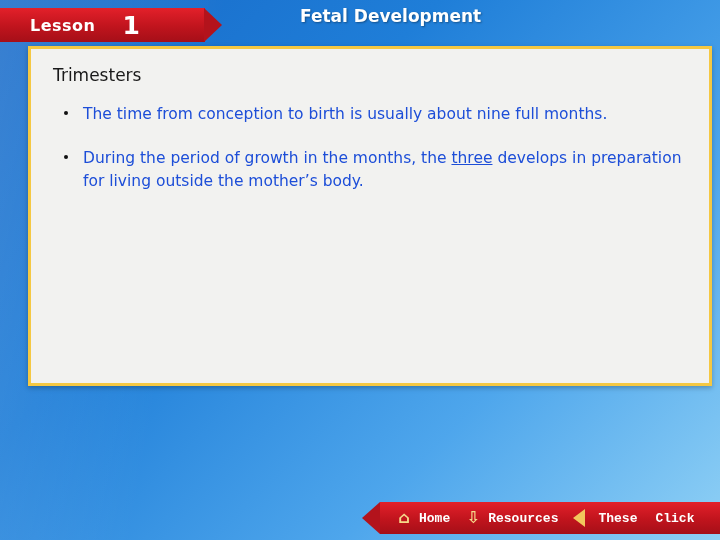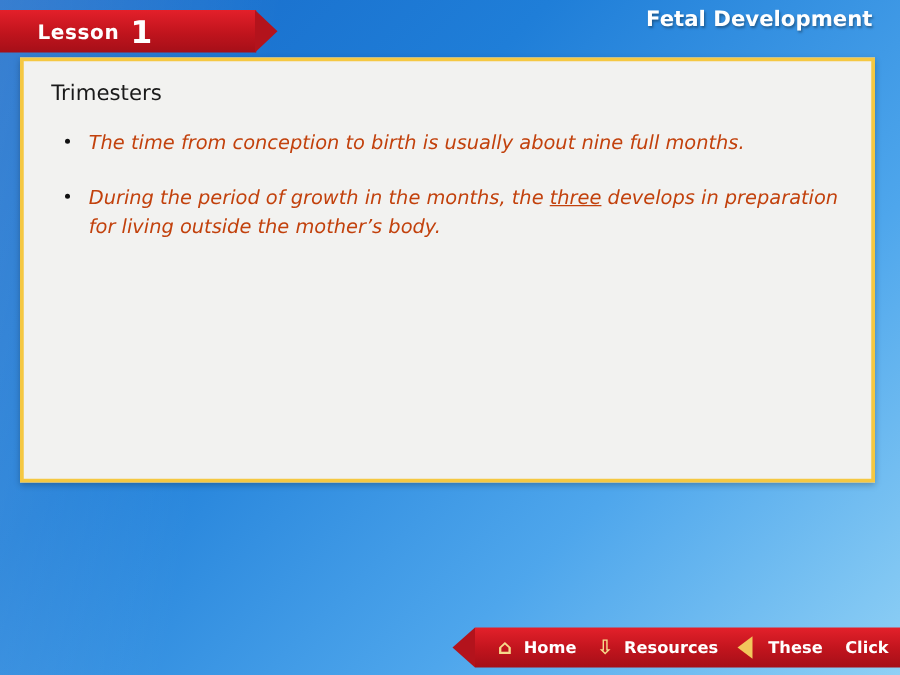--- a/index.html
+++ b/index.html
@@ -37,20 +37,21 @@
     left: 0;
     top: 8px;
     height: 34px;
     width: 205px;
     background: linear-gradient(180deg, #e3202a 0%, #c0141d 55%, #a50f18 100%);
     display: flex;
     align-items: center;
     padding-left: 30px;
     box-sizing: border-box;
     color: #ffffff;
+    gap: 18px;
   }
   .lesson-banner .tail {
     position: absolute;
     right: -17px;
     top: 0;
     width: 0;
     height: 0;
     border-top: 17px solid transparent;
     border-bottom: 17px solid transparent;
     border-left: 18px solid #b3131c;
@@ -63,34 +64,34 @@
   .lesson-num {
     font-size: 25px;
     font-weight: bold;
     margin-left: 9px;
     line-height: 1;
   }
 
   
   .slide-title {
     position: absolute;
-    left: 288px;
+    left: 300px;
     top: 6px;
     width: 410px;
-    text-align: right;
+    text-align: left;
     color: #ffffff;
     font-size: 17px;
     font-weight: bold;
     text-shadow: 1px 1px 2px rgba(0,0,0,0.35);
   }
 
   
   .content-panel {
     position: absolute;
-    left: 16px;
+    left: 28px;
     top: 46px;
     width: 684px;
     height: 340px;
     background: #f2f2f0;
     border: 3px solid #f5c842;
     box-sizing: border-box;
     box-shadow: 0 2px 5px rgba(0,0,0,0.25);
   }
   .content-inner {
     padding: 14px 22px 0 22px;
@@ -102,24 +103,23 @@
   }
   .bullets {
     margin: 0;
     padding: 0;
     list-style: none;
   }
   .bullets li {
     position: relative;
     font-size: 15.5px;
     line-height: 1.48;
-    color: #c2410c;
+    color: #1d4ed8;
     margin-bottom: 21px;
     padding-left: 30px;
-    font-style: italic;
   }
   .bullets li .dot {
     position: absolute;
     left: 11px;
     top: 8px;
     width: 4px;
     height: 4px;
     background: #111111;
     border-radius: 50%;
   }
@@ -158,21 +158,21 @@
   }
   .nav-item {
     display: flex;
     align-items: center;
     color: #ffffff;
     font-size: 13px;
     font-weight: bold;
     margin-right: 13px;
     white-space: nowrap;
   }
-  .nav-item span.lbl { margin-left: 5px; }
+  .nav-item span.lbl { margin-left: 5px; font-family: Liberation Mono, monospace; }
   .ico {
     display: inline-block;
     width: 20px;
     height: 20px;
     line-height: 20px;
     text-align: center;
     color: #f6d98a;
     font-size: 16px;
   }
   .arrow-box {

